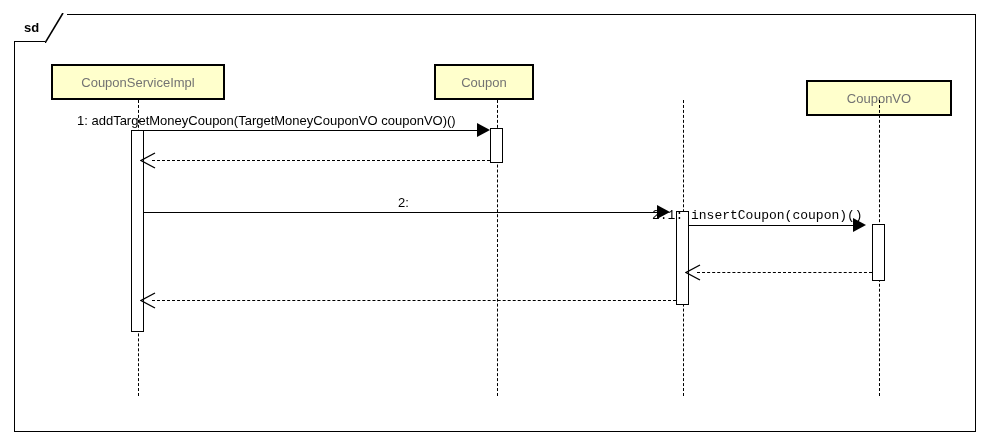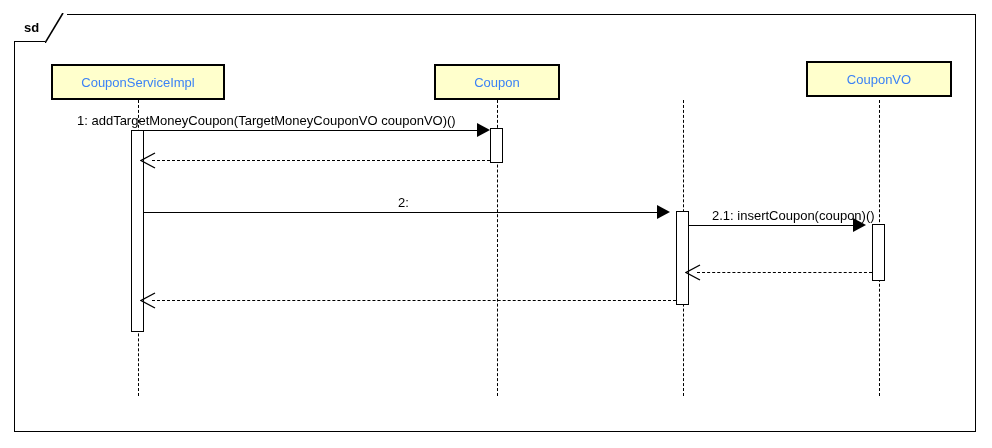--- a/index.html
+++ b/index.html
@@ -65,21 +65,21 @@
   .lifeline-head {
     position: absolute;
     box-sizing: border-box;
     background: #FFFFCC;
     border: 2.2px solid #000000;
     height: 36px;
     display: flex;
     align-items: center;
     justify-content: center;
     font-size: 13px;
-    color: #3b82f6;
+    color: #737373;
     white-space: nowrap;
   }
   .lifeline-dash {
     position: absolute;
     width: 0;
     border-left: 1.3px dashed #000000;
   }
   .activation {
     position: absolute;
     box-sizing: border-box;
@@ -134,30 +134,30 @@
       </svg>
     </span>
   </div>
 
   <div class="lifeline-head" style="left:51px; top:64px; width:174px;">
     <span>CouponServiceImpl</span>
   </div>
   <div class="lifeline-dash" style="left:138px; top:100px; height:296px;"></div>
   <div class="activation" style="left:131px; top:130px; height:202px;"></div>
 
-  <div class="lifeline-head" style="left:434px; top:64px; width:126px;">
+  <div class="lifeline-head" style="left:434px; top:64px; width:100px;">
     <span>Coupon</span>
   </div>
   <div class="lifeline-dash" style="left:497px; top:100px; height:296px;"></div>
   <div class="activation" style="left:490px; top:128px; height:35px;"></div>
 
   <div class="lifeline-dash" style="left:683px; top:100px; height:296px;"></div>
   <div class="activation" style="left:676px; top:211px; height:94px;"></div>
 
-  <div class="lifeline-head" style="left:806px; top:61px; width:146px;">
+  <div class="lifeline-head" style="left:806px; top:80px; width:146px;">
     <span>CouponVO</span>
   </div>
   <div class="lifeline-dash" style="left:879px; top:100px; height:296px;"></div>
   <div class="activation" style="left:872px; top:224px; height:57px;"></div>
 
   <div class="msg-line" style="left:138px; top:130px; width:345px;"></div>
   <div class="arrow-filled" style="left:477px; top:123px;"></div>
   <div class="msg-label" style="left:77px; top:113px;">1: addTargetMoneyCoupon(TargetMoneyCouponVO couponVO)()</div>
 
   <div class="msg-line dashed" style="left:152px; top:160px; width:338px;"></div>
@@ -166,21 +166,21 @@
       <path d="M 15 1 L 1 8.5 L 15 16" stroke="#000000" stroke-width="1.4" fill="none"></path>
     </svg>
   </div>
 
   <div class="msg-line" style="left:144px; top:212px; width:519px;"></div>
   <div class="arrow-filled" style="left:657px; top:205px;"></div>
   <div class="msg-label" style="left:398px; top:195px;">2:</div>
 
   <div class="msg-line" style="left:689px; top:225px; width:170px;"></div>
   <div class="arrow-filled" style="left:853px; top:218px;"></div>
-  <div class="msg-label" style="left:712px; top:208px;">2.1: insertCoupon(coupon)()</div>
+  <div class="msg-label" style="left:652px; top:208px;font-family:Liberation Mono, monospace;">2.1: insertCoupon(coupon)()</div>
 
   <div class="msg-line dashed" style="left:697px; top:272px; width:175px;"></div>
   <div class="arrow-open" style="left:685px; top:264px;">
     <svg width="16" height="17" viewBox="0 0 16 17">
       <path d="M 15 1 L 1 8.5 L 15 16" stroke="#000000" stroke-width="1.4" fill="none"></path>
     </svg>
   </div>
 
   <div class="msg-line dashed" style="left:152px; top:300px; width:524px;"></div>
   <div class="arrow-open" style="left:140px; top:292px;">

